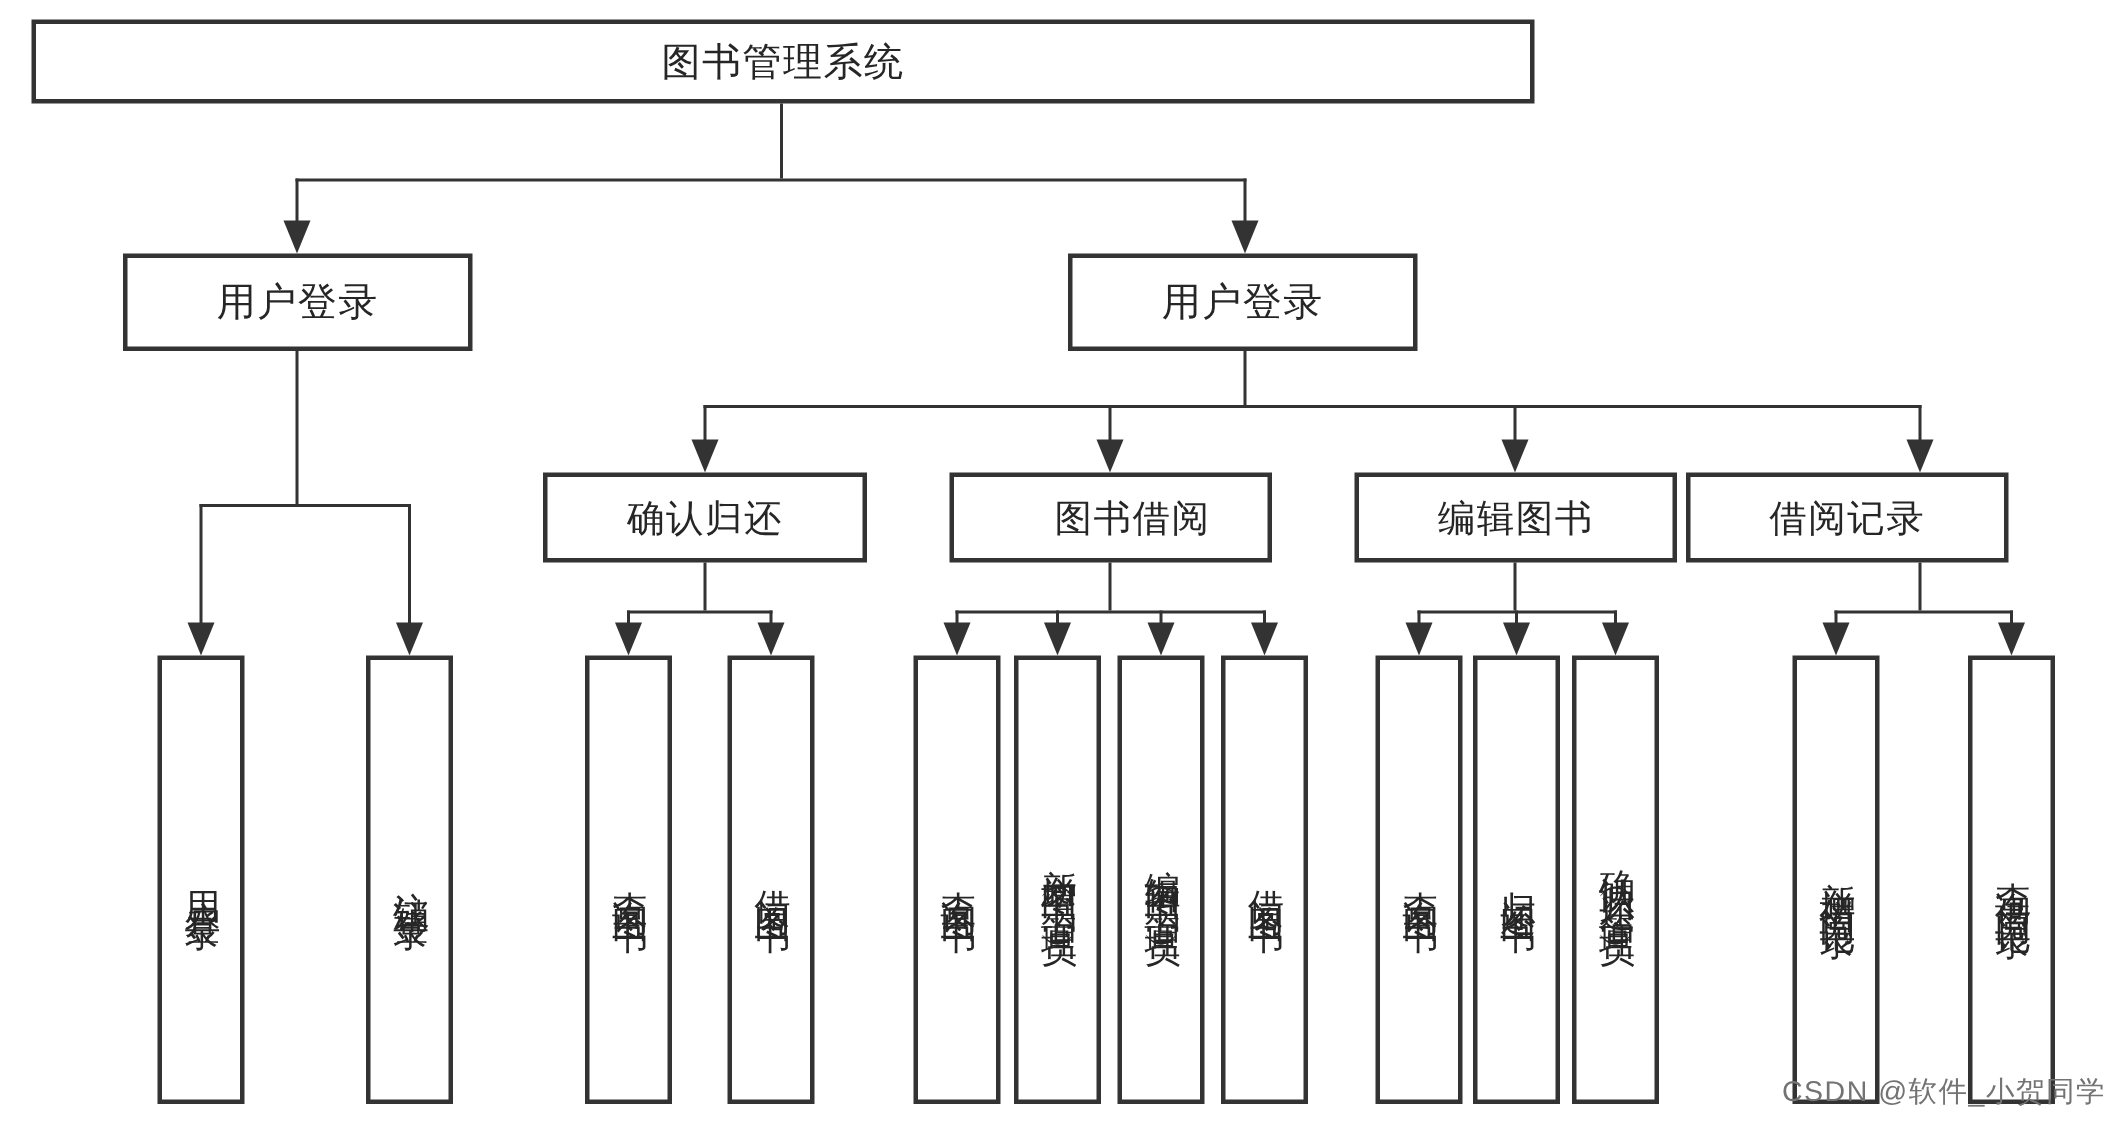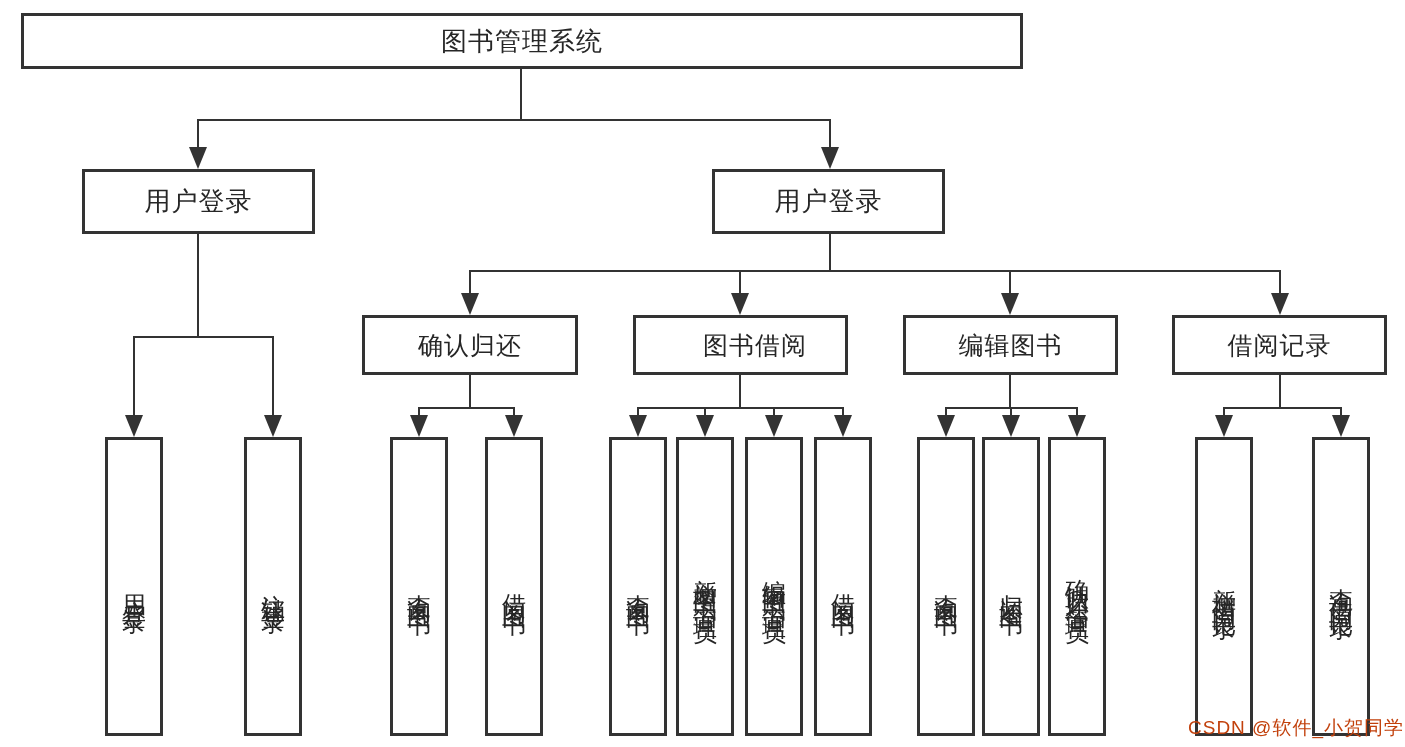--- a/index.html
+++ b/index.html
@@ -40,21 +40,21 @@
     position:absolute;
     width:0;height:0;
     border-left:9px solid transparent;
     border-right:9px solid transparent;
     border-top:22px solid #333333;
   }
   .watermark{
     position:absolute;
     left:1188px;top:715px;
     font-size:19px;
-    color:#c2410c;
+    color:#737373;
     letter-spacing:1px;
     white-space:nowrap;
   }
 </style>
 </head>
 <body>
 
 <div class="canvas">
 
   <div class="box h1" style="left:21px;top:13px;width:1002px;height:56px;">
@@ -74,21 +74,21 @@
   </div>
 
   <div class="box h3" style="left:633px;top:315px;width:215px;height:60px;padding-left:29px;">
     <span>图书借阅</span>
   </div>
 
   <div class="box h3" style="left:903px;top:315px;width:215px;height:60px;">
     <span>编辑图书</span>
   </div>
 
-  <div class="box h3" style="left:1172px;top:315px;width:215px;height:60px;">
+  <div class="box h3" style="left:1124px;top:315px;width:215px;height:60px;">
     <span>借阅记录</span>
   </div>
 
   <div class="box tall" style="left:105px;top:437px;width:58px;height:299px;">
     <span class="vtext">用户登录</span>
   </div>
   <div class="box tall" style="left:244px;top:437px;width:58px;height:299px;">
     <span class="vtext">注销登录</span>
   </div>
   <div class="box tall" style="left:390px;top:437px;width:58px;height:299px;">

